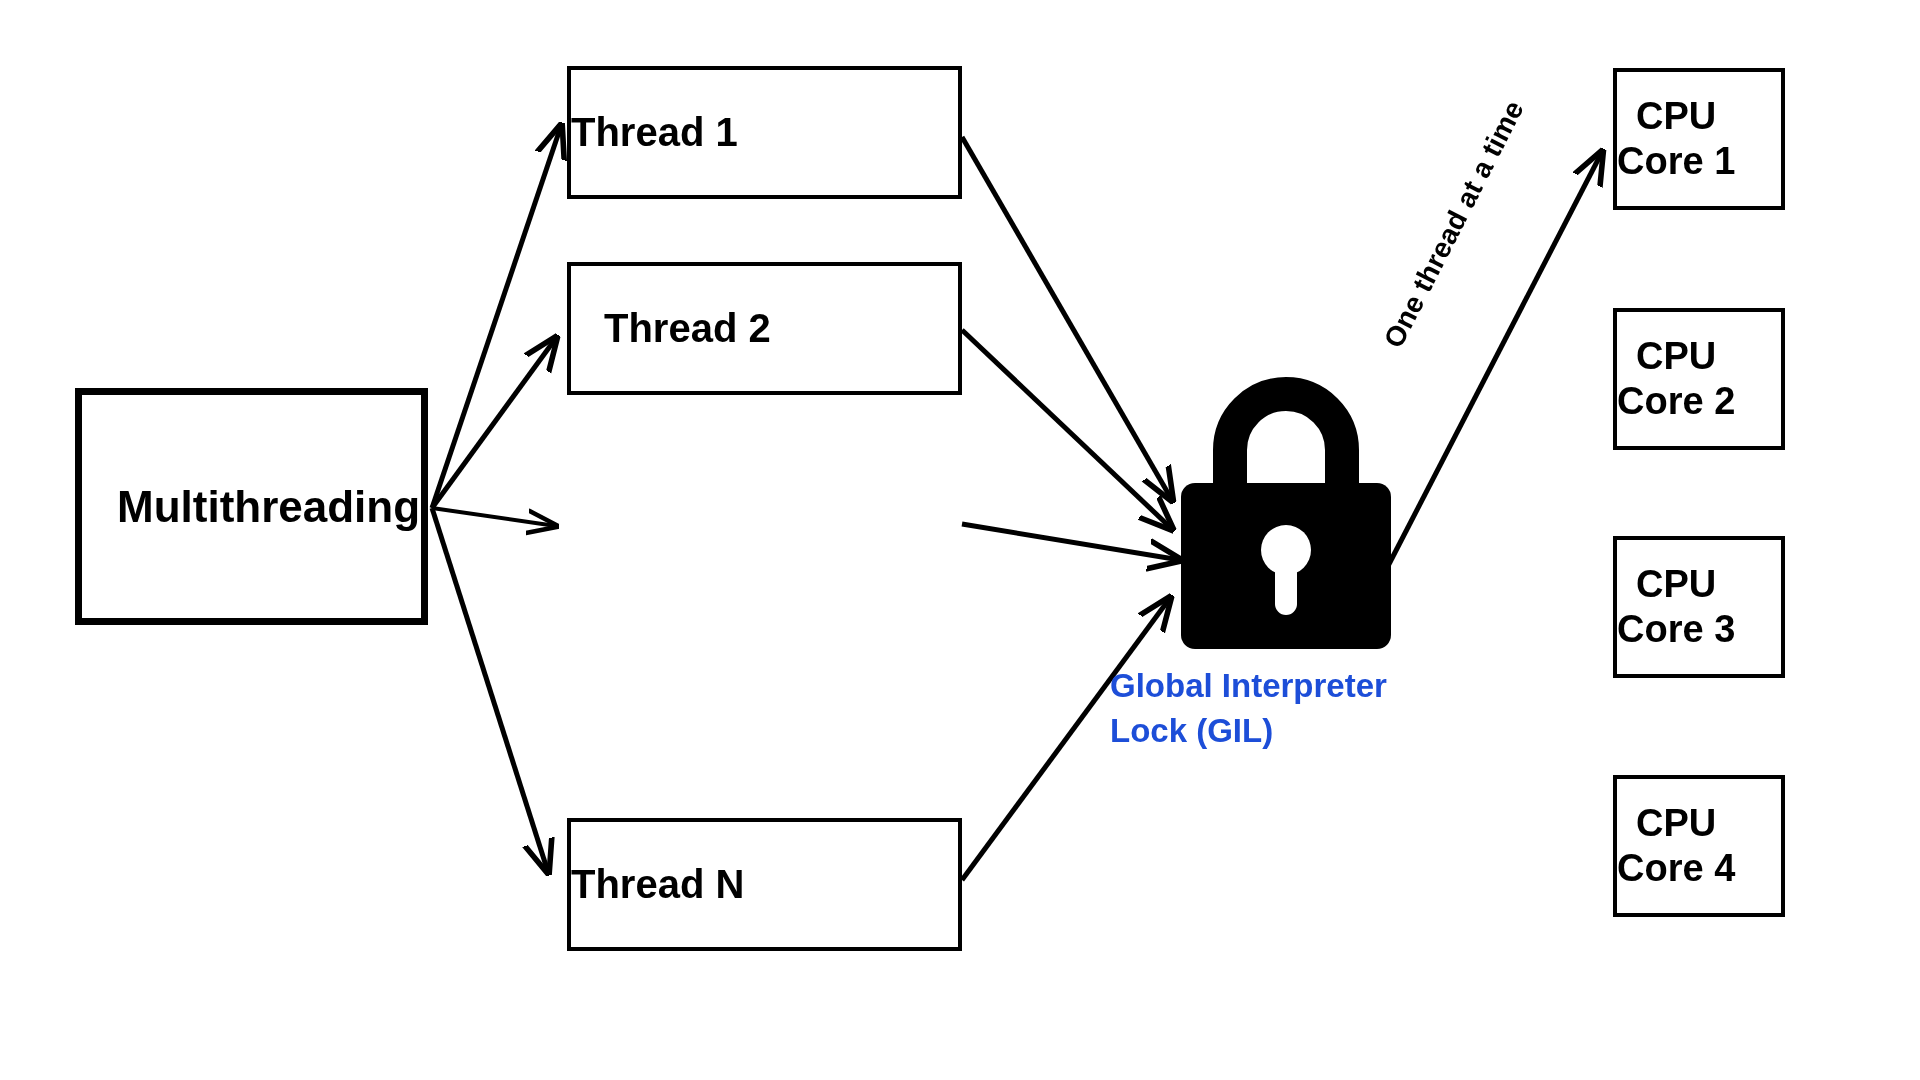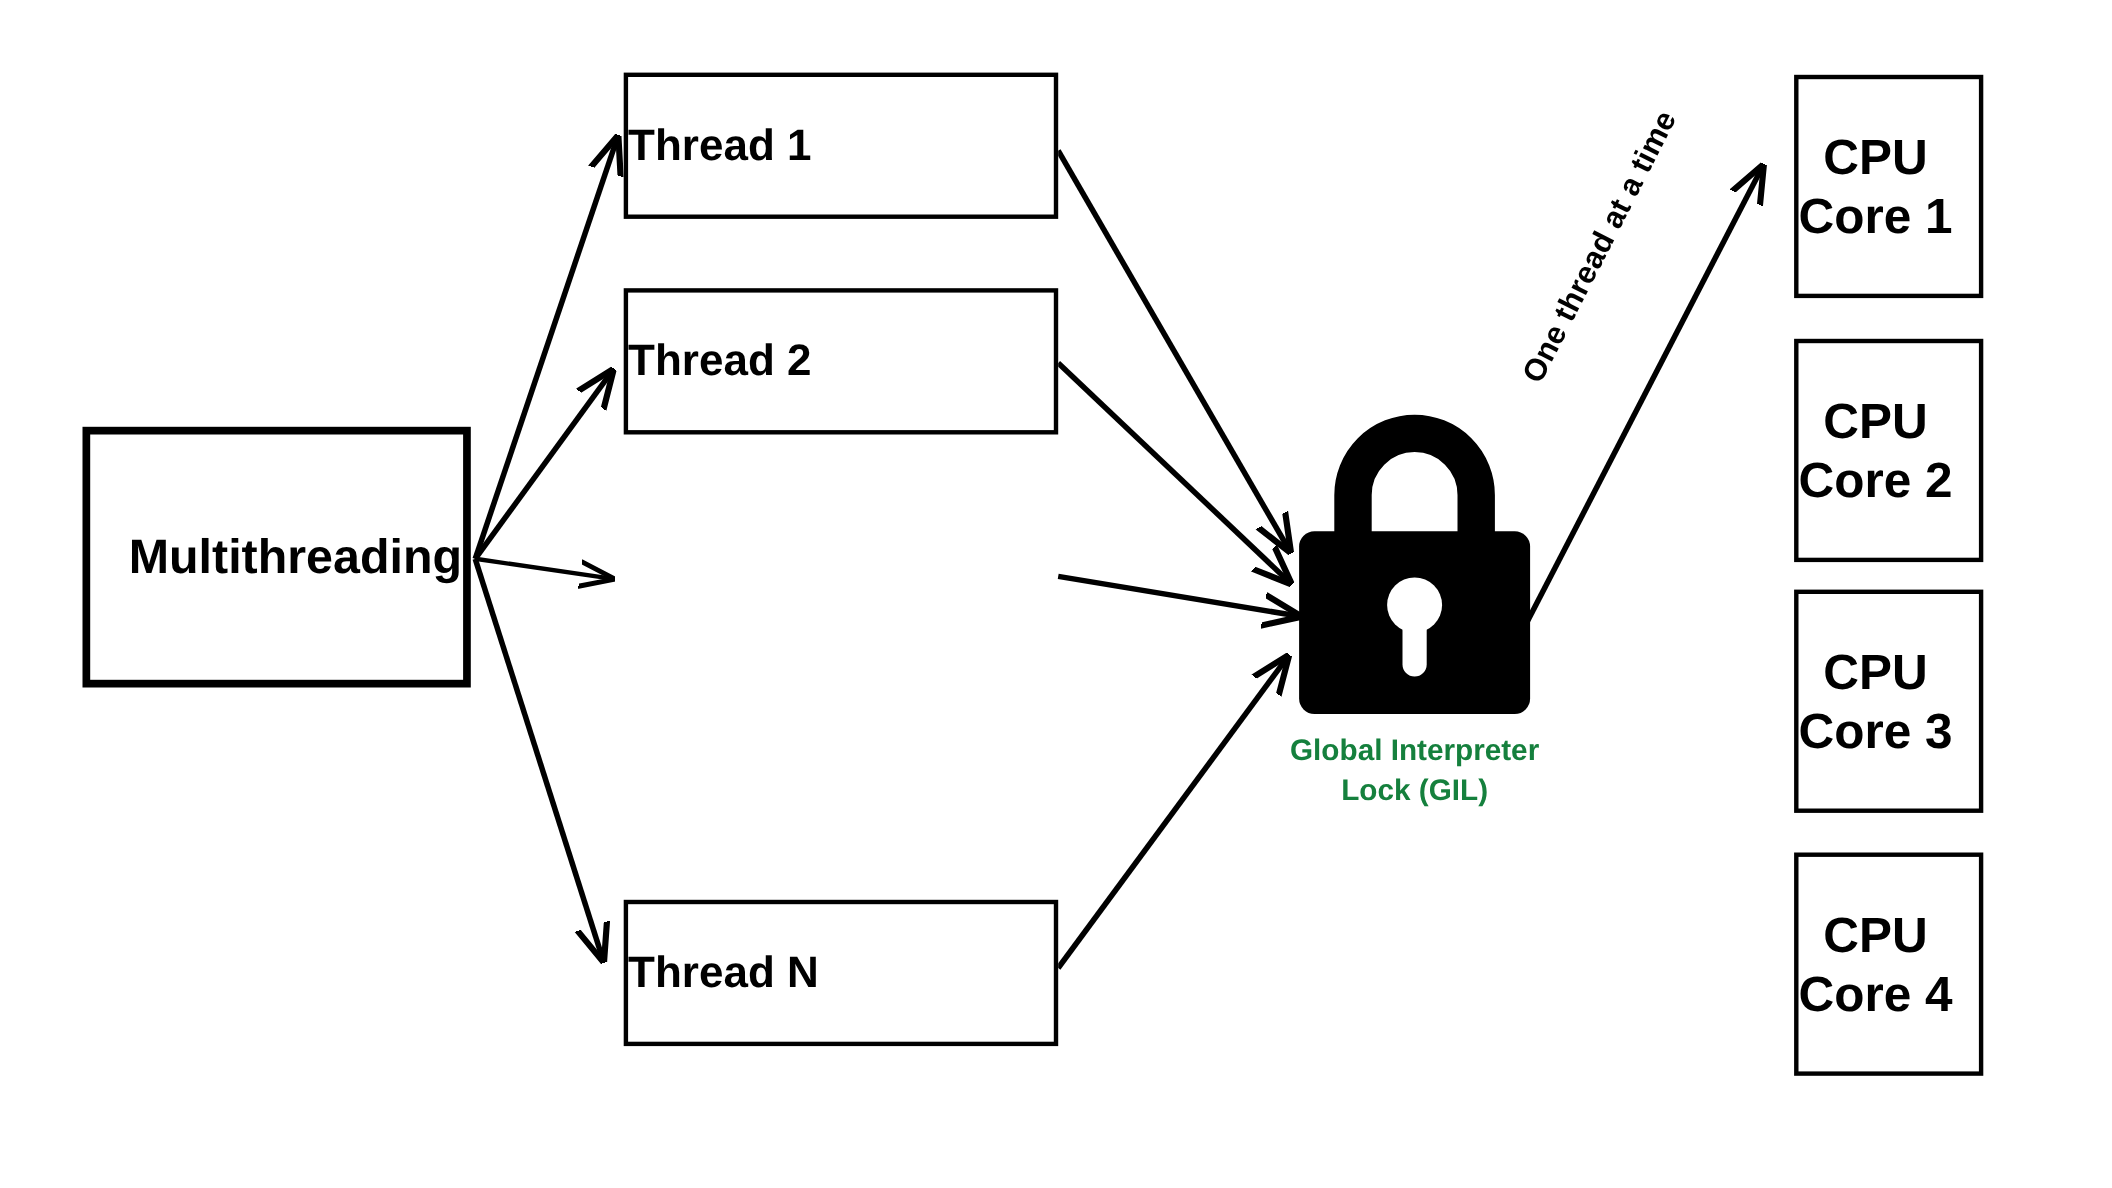--- a/index.html
+++ b/index.html
@@ -54,53 +54,52 @@
     font-size: 44px;
   }
   
   .thread-box {
     left: 567px;
     width: 395px;
     height: 133px;
     font-size: 40px;
   }
   #thread-box-0 { top: 66px; }
-  #thread-box-1 { top: 262px; }
+  #thread-box-1 { top: 262px; padding-left: 33px; }
   #thread-box-2 { top: 456px; }
   #thread-box-3 { top: 818px; }
   
   .cpu-box {
     left: 1613px;
     width: 172px;
-    height: 203px;
-    font-size: 45px;
-    margin-left: 18px;
+    height: 142px;
+    font-size: 38px;
   }
   #cpu-box-0 { top: 68px; }
   #cpu-box-1 { top: 308px; }
   #cpu-box-2 { top: 536px; }
   #cpu-box-3 { top: 775px; }
 
   
   #gil-lock {
     position: absolute;
     left: 1180px;
     top: 372px;
     width: 212px;
     height: 280px;
   }
   #gil-caption {
     position: absolute;
     left: 1110px;
     top: 664px;
     width: 352px;
-    text-align: center;
-    font-size: 27px;
+    text-align: left;
+    font-size: 33px;
     font-weight: bold;
-    color: #15803d;
+    color: #1d4ed8;
     line-height: 1.35;
     white-space: pre-line;
   }
   
   #one-thread-label {
     position: absolute;
     left: 1392px;
     top: 330px;
     width: 320px;
     transform-origin: left center;

